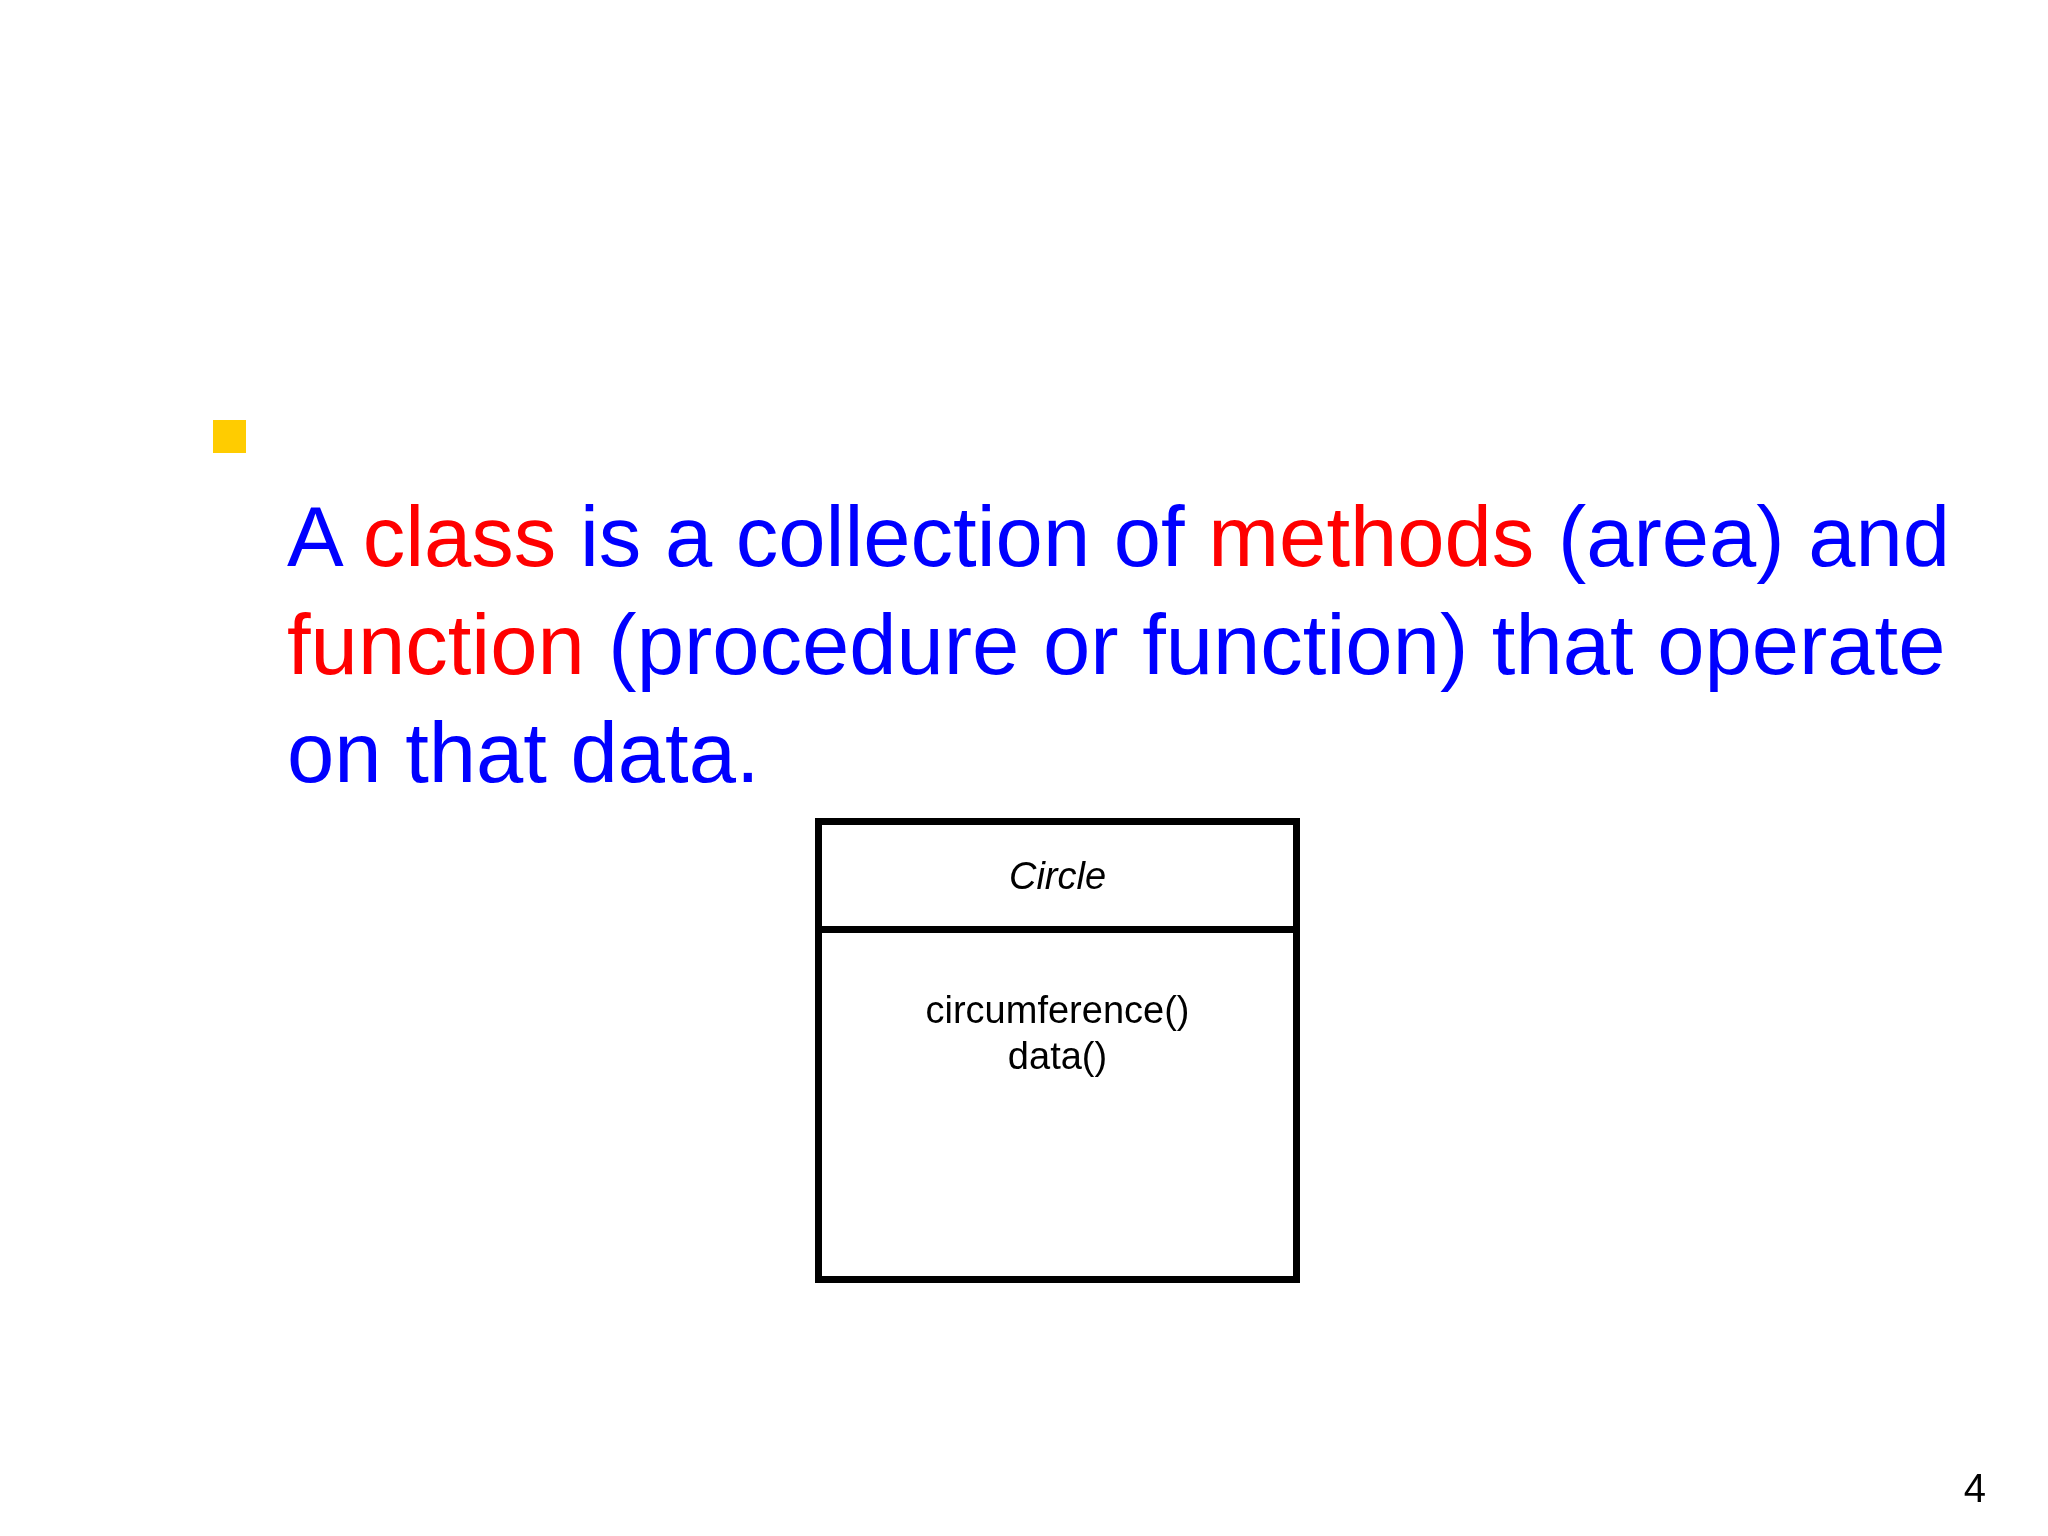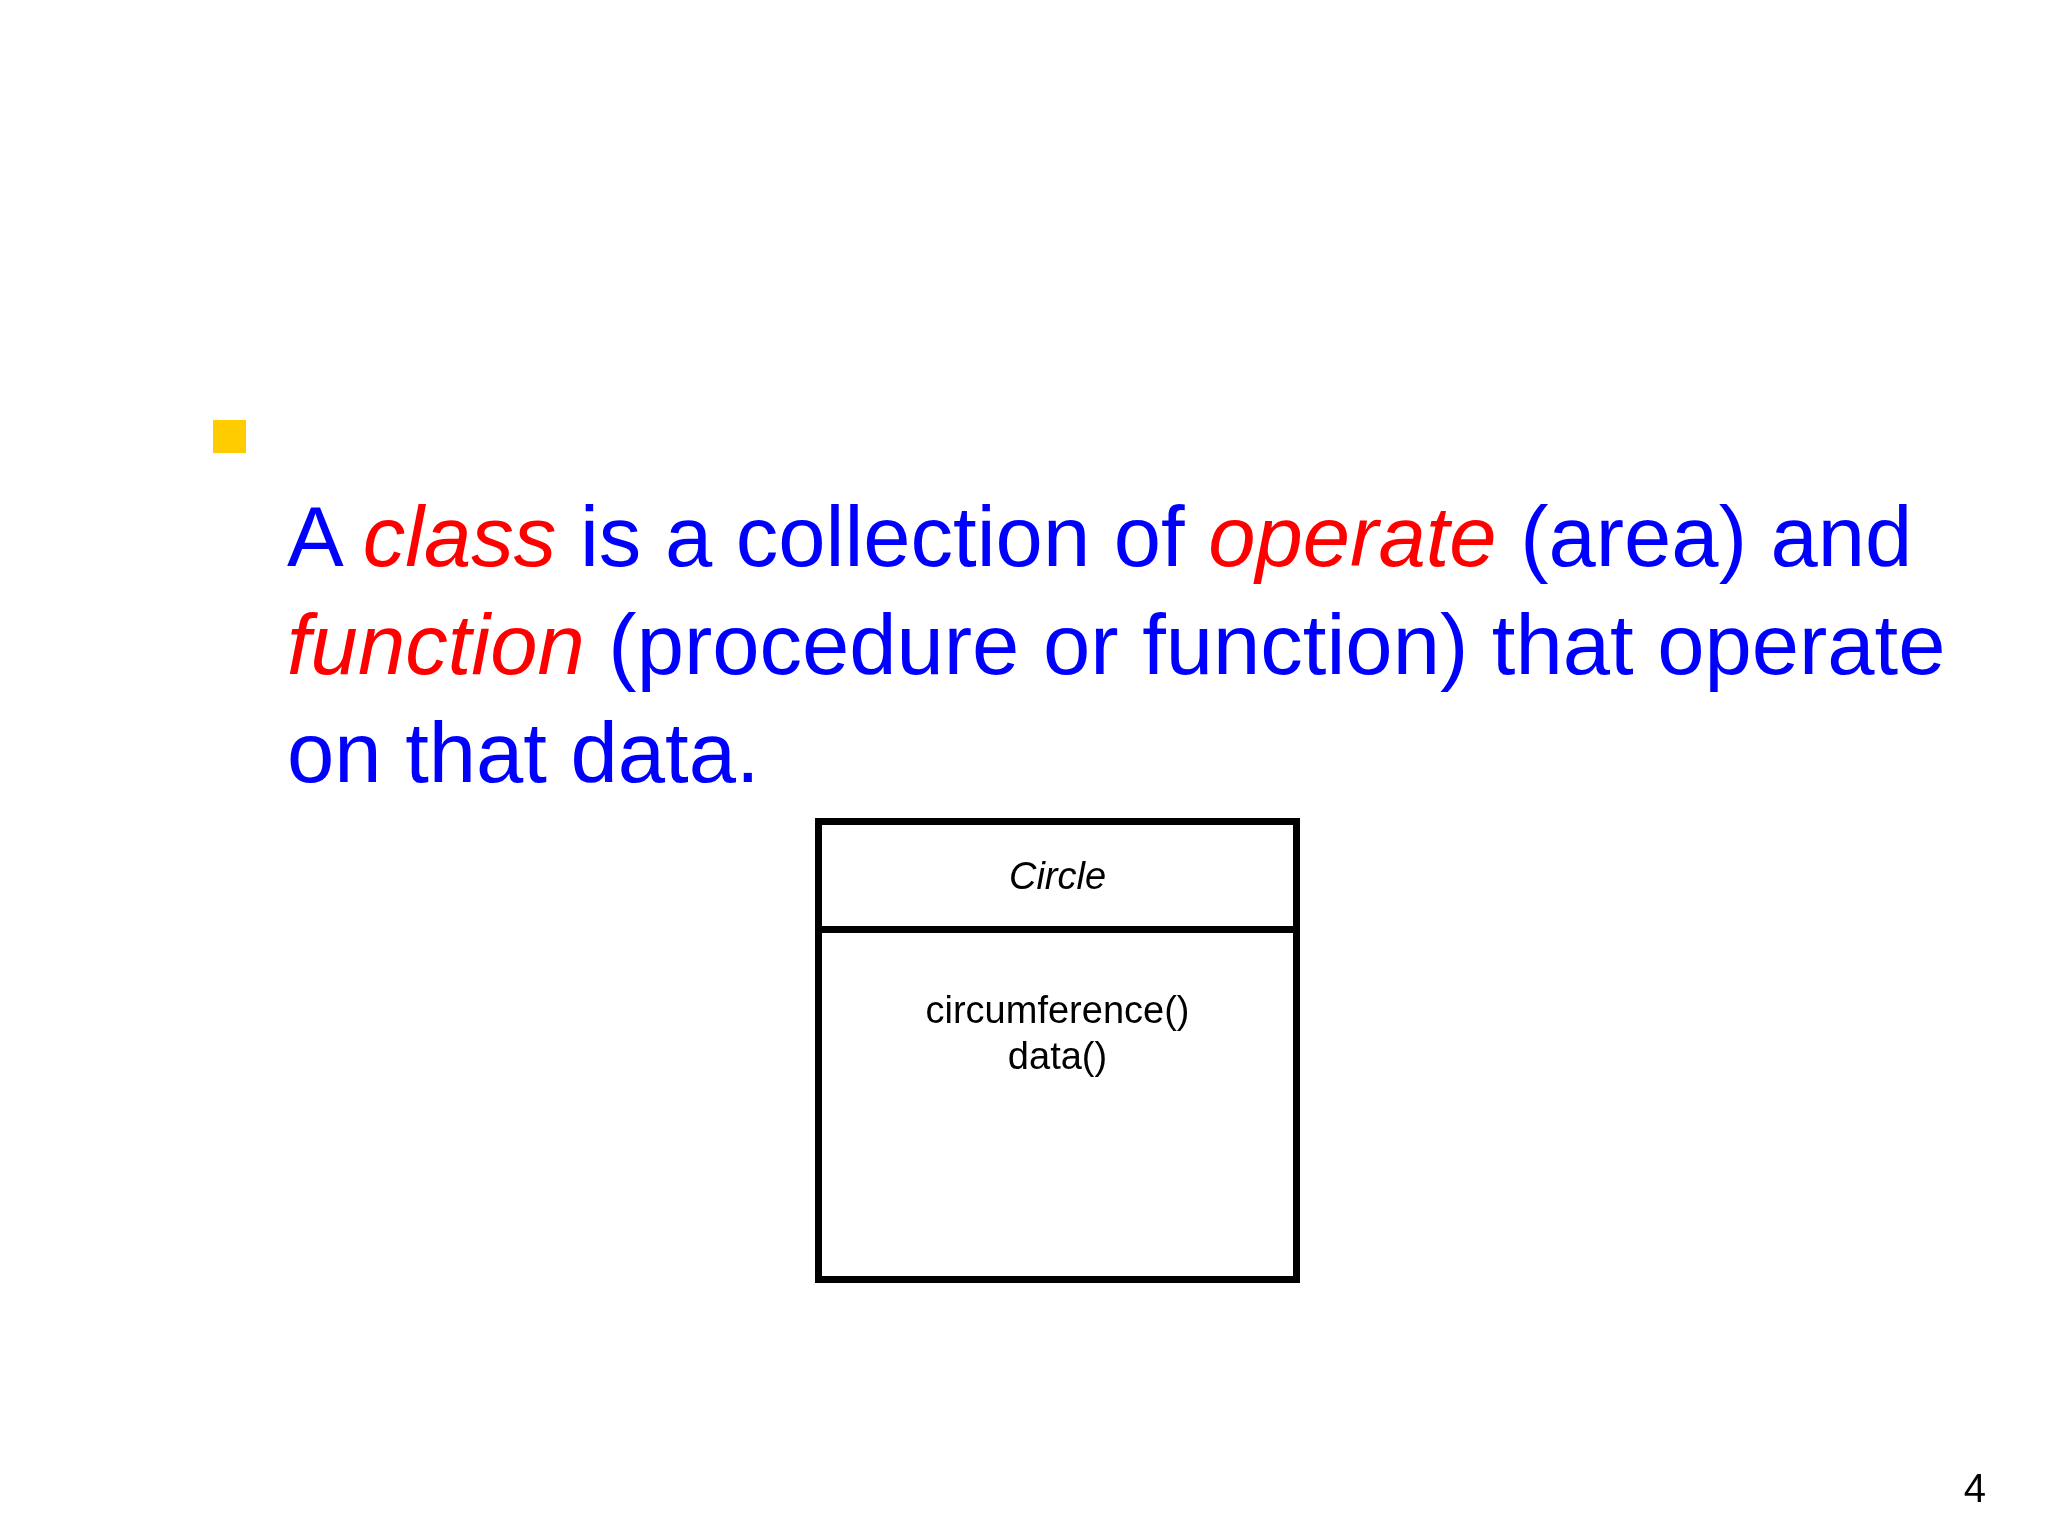--- a/index.html
+++ b/index.html
@@ -54,21 +54,20 @@
     left: 74px;
     top: 0px;
     width: 1666px;
     font-size: 85px;
     line-height: 108px;
     color: #0000ff;
     font-weight: normal;
   }
   .kw {
     color: #ff0000;
-    font-style: italic;
   }
 
   
   #uml-class-box {
     position: absolute;
     left: 815px;
     top: 818px;
     width: 485px;
     height: 465px;
     box-sizing: border-box;
@@ -113,21 +112,21 @@
 </style>
 </head>
 <body>
 
 <div id="slide">
 
 
   <div id="bullet-row">
     <span id="bullet-marker"></span>
     <p id="bullet-text">
-      <span>A </span><span class="kw">class</span><span> is a collection of </span><span class="kw">operate</span><span> (area) and </span><span class="kw">function</span><span> (procedure or function) that operate on that data.</span>
+      <span>A </span><span class="kw">class</span><span> is a collection of </span><span class="kw">methods</span><span> (area) and </span><span class="kw">function</span><span> (procedure or function) that operate on that data.</span>
     </p>
   </div>
 
   <div id="uml-class-box">
 
     <div id="uml-name-compartment" class="uml-compartment">
       <span class="uml-line">Circle</span>
     </div>
 
 

